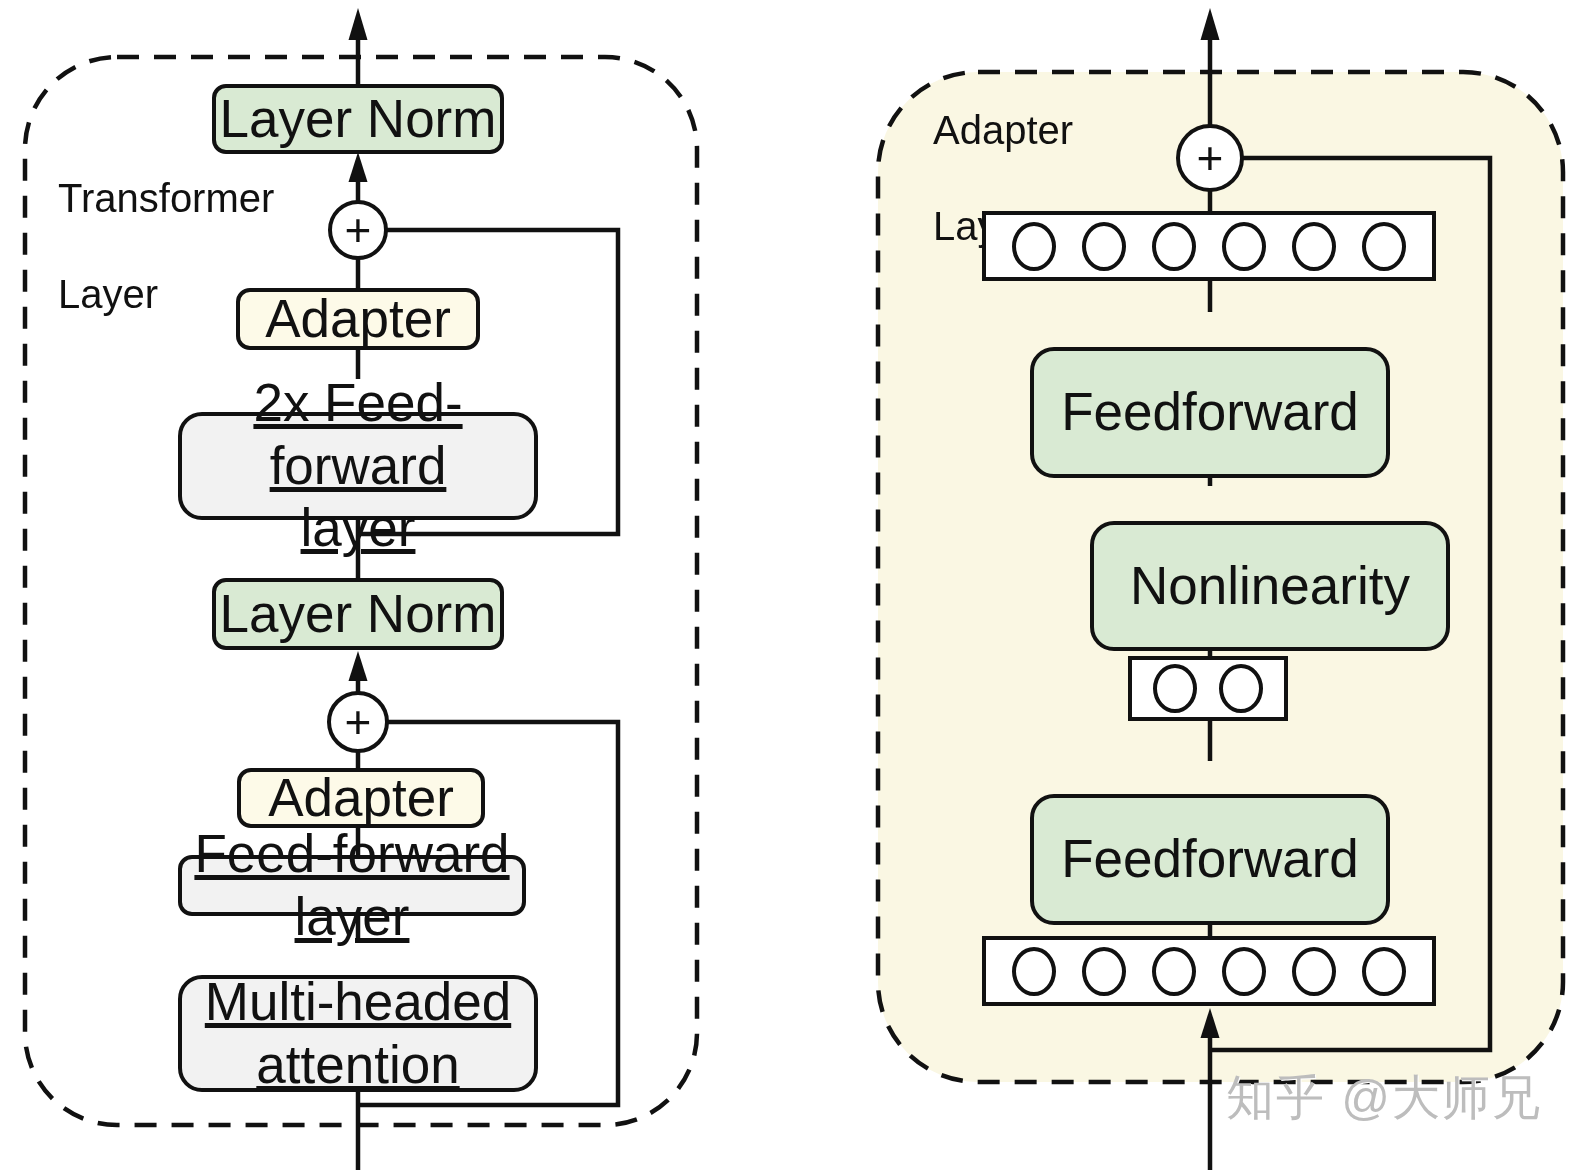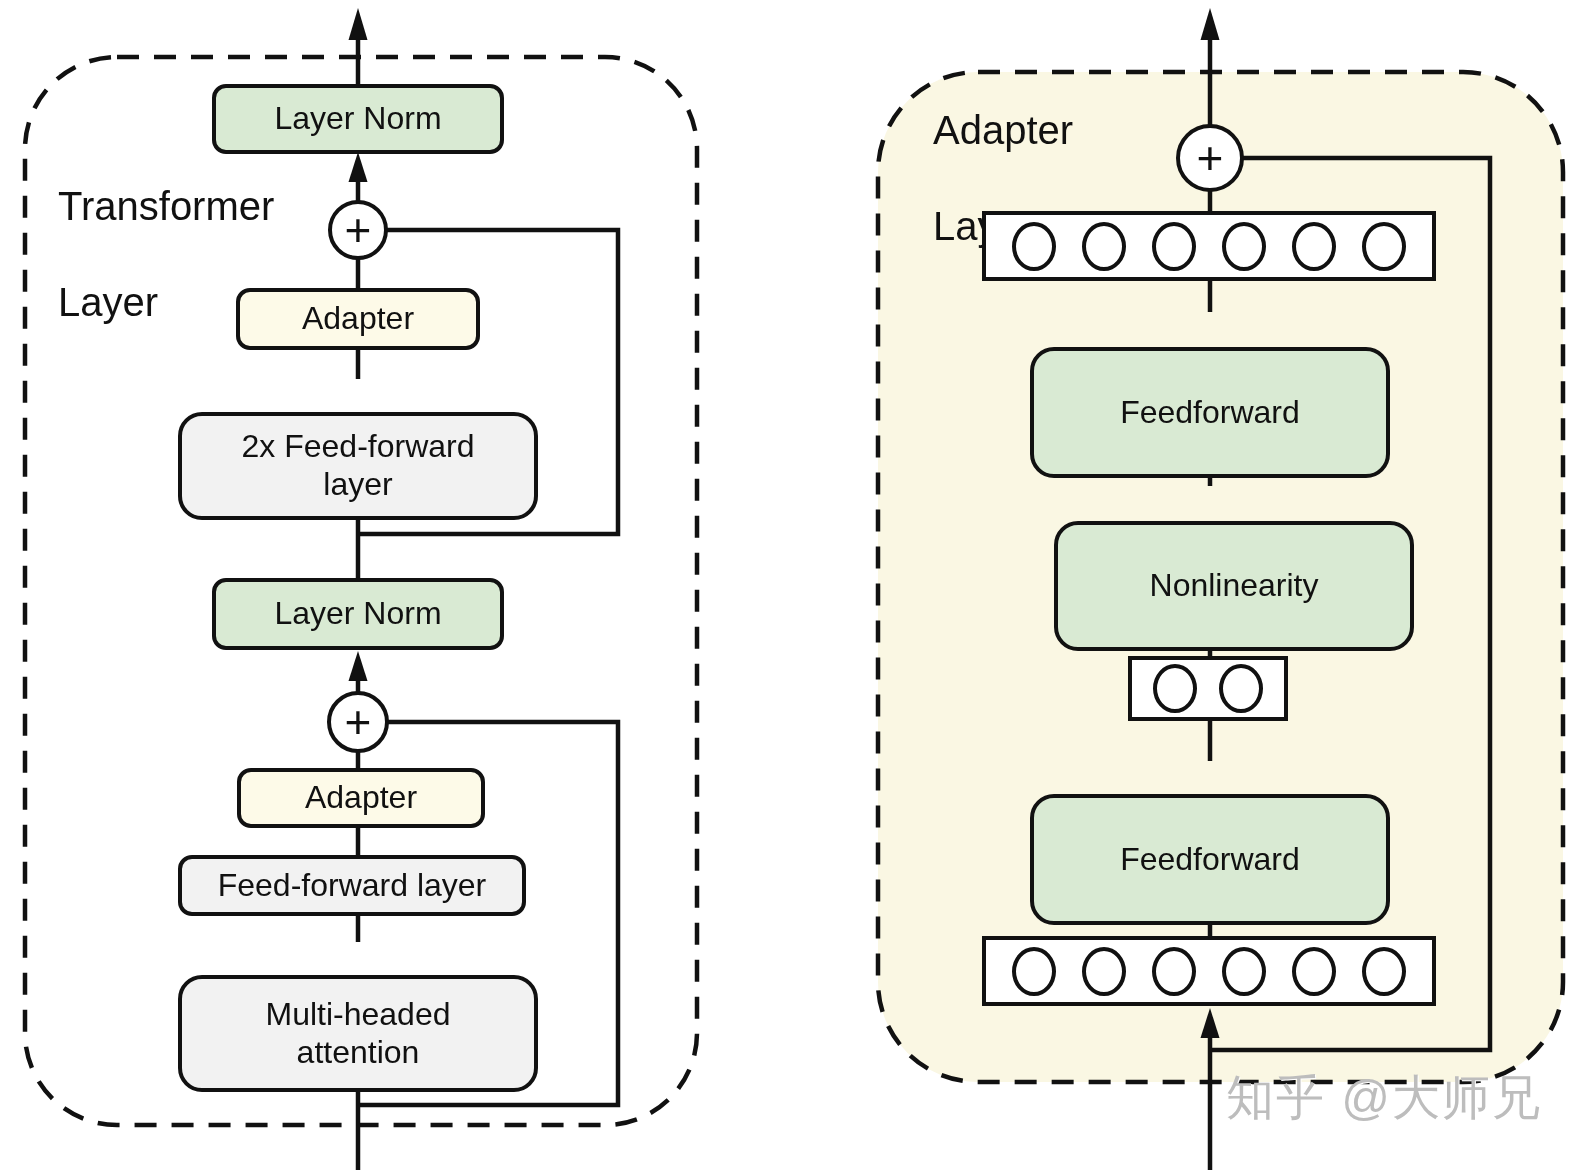--- a/index.html
+++ b/index.html
@@ -11,29 +11,29 @@
     font-family:"Liberation Sans", sans-serif;
     color:var(--ink,#111111);
   }
   .wires{position:absolute;left:0;top:0;width:1580px;height:1170px;color:var(--ink,#111111);}
   .box{
     position:absolute;
     box-sizing:border-box;
     border:4px solid var(--ink,#111111);
     display:flex;flex-direction:column;align-items:center;justify-content:center;
     text-align:center;
-    font-size:32px;line-height:1.18;
+    font-size:53px;line-height:1.18;
     color:var(--ink,#111111);
     background:#ffffff;
   }
   .r14{border-radius:14px;}
   .r24{border-radius:24px;margin-top:35px;}
   .green{background:var(--green,#d9ead3);}
   .cream{background:var(--cream,#fdfae8);}
-  .gray{background:var(--gray,#f2f2f2);}
+  .gray{background:var(--gray,#f2f2f2);text-decoration:underline;}
   .plus-circle{
     position:absolute;box-sizing:border-box;
     border:4px solid var(--ink,#111111);border-radius:50%;
     background:#ffffff;
     display:flex;align-items:center;justify-content:center;
     font-size:46px;font-weight:400;line-height:1;
   }
   .panel-label{
     position:absolute;
     font-size:40px;line-height:1.2;
@@ -129,21 +129,21 @@
       <line x1="1210" y1="889" x2="1210" y2="938"></line>
 
       <line x1="1210" y1="1170" x2="1210" y2="1038"></line>
     </g>
     <g fill="currentColor" stroke="none">
       <polygon points="1210,8 1200.5,40 1219.5,40"></polygon>
       <polygon points="1210,1008 1200.5,1038 1219.5,1038"></polygon>
     </g>
   </svg>
 
-  <div class="panel-label" style="left:58px;top:182px;"><span>Transformer</span><br>
+  <div class="panel-label" style="left:58px;top:174px;"><span>Transformer</span><br>
     <span>Layer</span></div>
 
   <div class="box green r14" style="left:212px;top:84px;width:292px;height:70px;">
     <span>Layer Norm</span>
   </div>
 
   <div class="plus-circle" style="left:328px;top:200px;width:60px;height:60px;">
     <span>+</span>
   </div>
 
@@ -190,21 +190,21 @@
       <span class="node-circle"></span>
       <span class="node-circle"></span>
       <span class="node-circle"></span>
       <span class="node-circle"></span>
     </div>
 
   <div class="box green r24" style="left:1030px;top:312px;width:360px;height:131px;">
     <span>Feedforward</span>
   </div>
 
-  <div class="box green r24" style="left:1054px;top:486px;width:360px;height:130px;">
+  <div class="box green r24" style="left:1090px;top:486px;width:360px;height:130px;">
     <span>Nonlinearity</span>
   </div>
 
   <div class="circle-row" style="left:1128px;top:656px;width:160px;height:65px;">
       <span class="node-circle"></span>
       <span class="node-circle"></span>
     </div>
 
   <div class="box green r24" style="left:1030px;top:759px;width:360px;height:131px;">
     <span>Feedforward</span>

